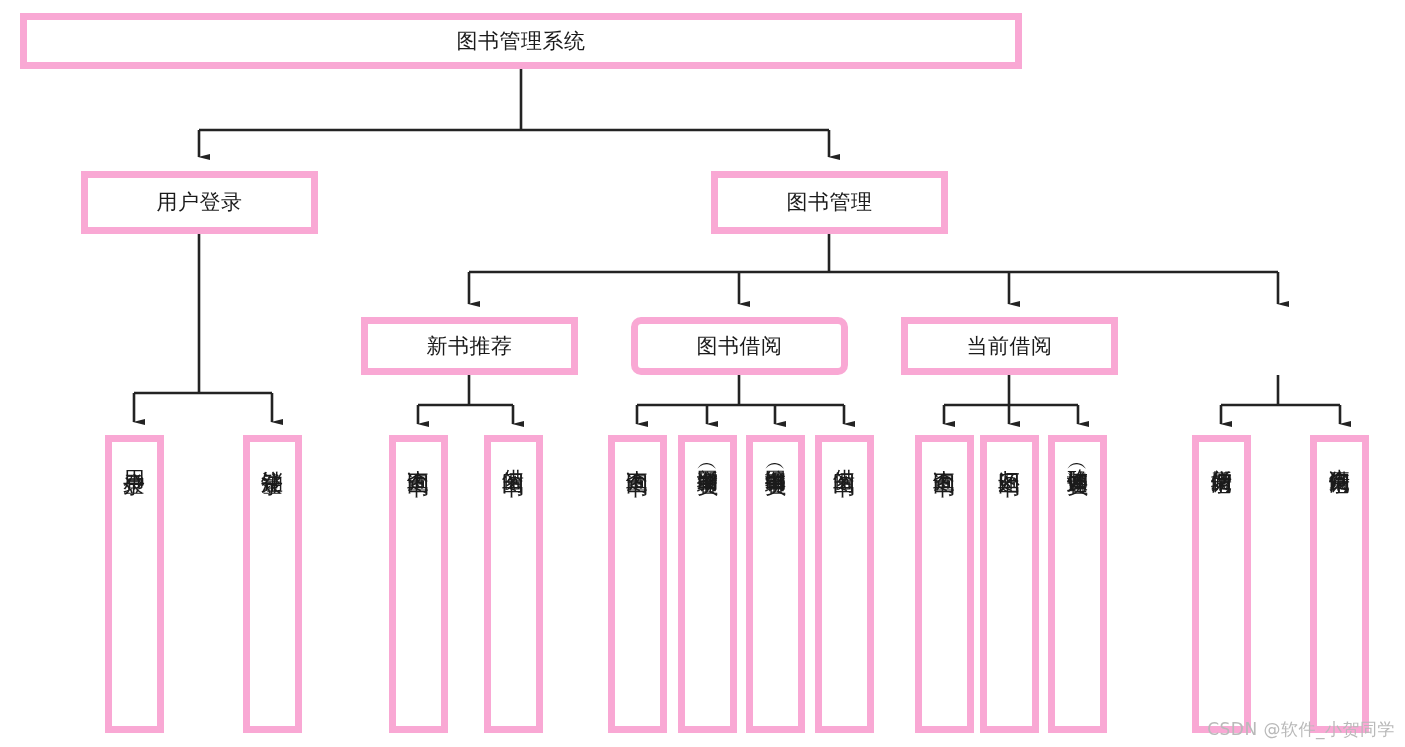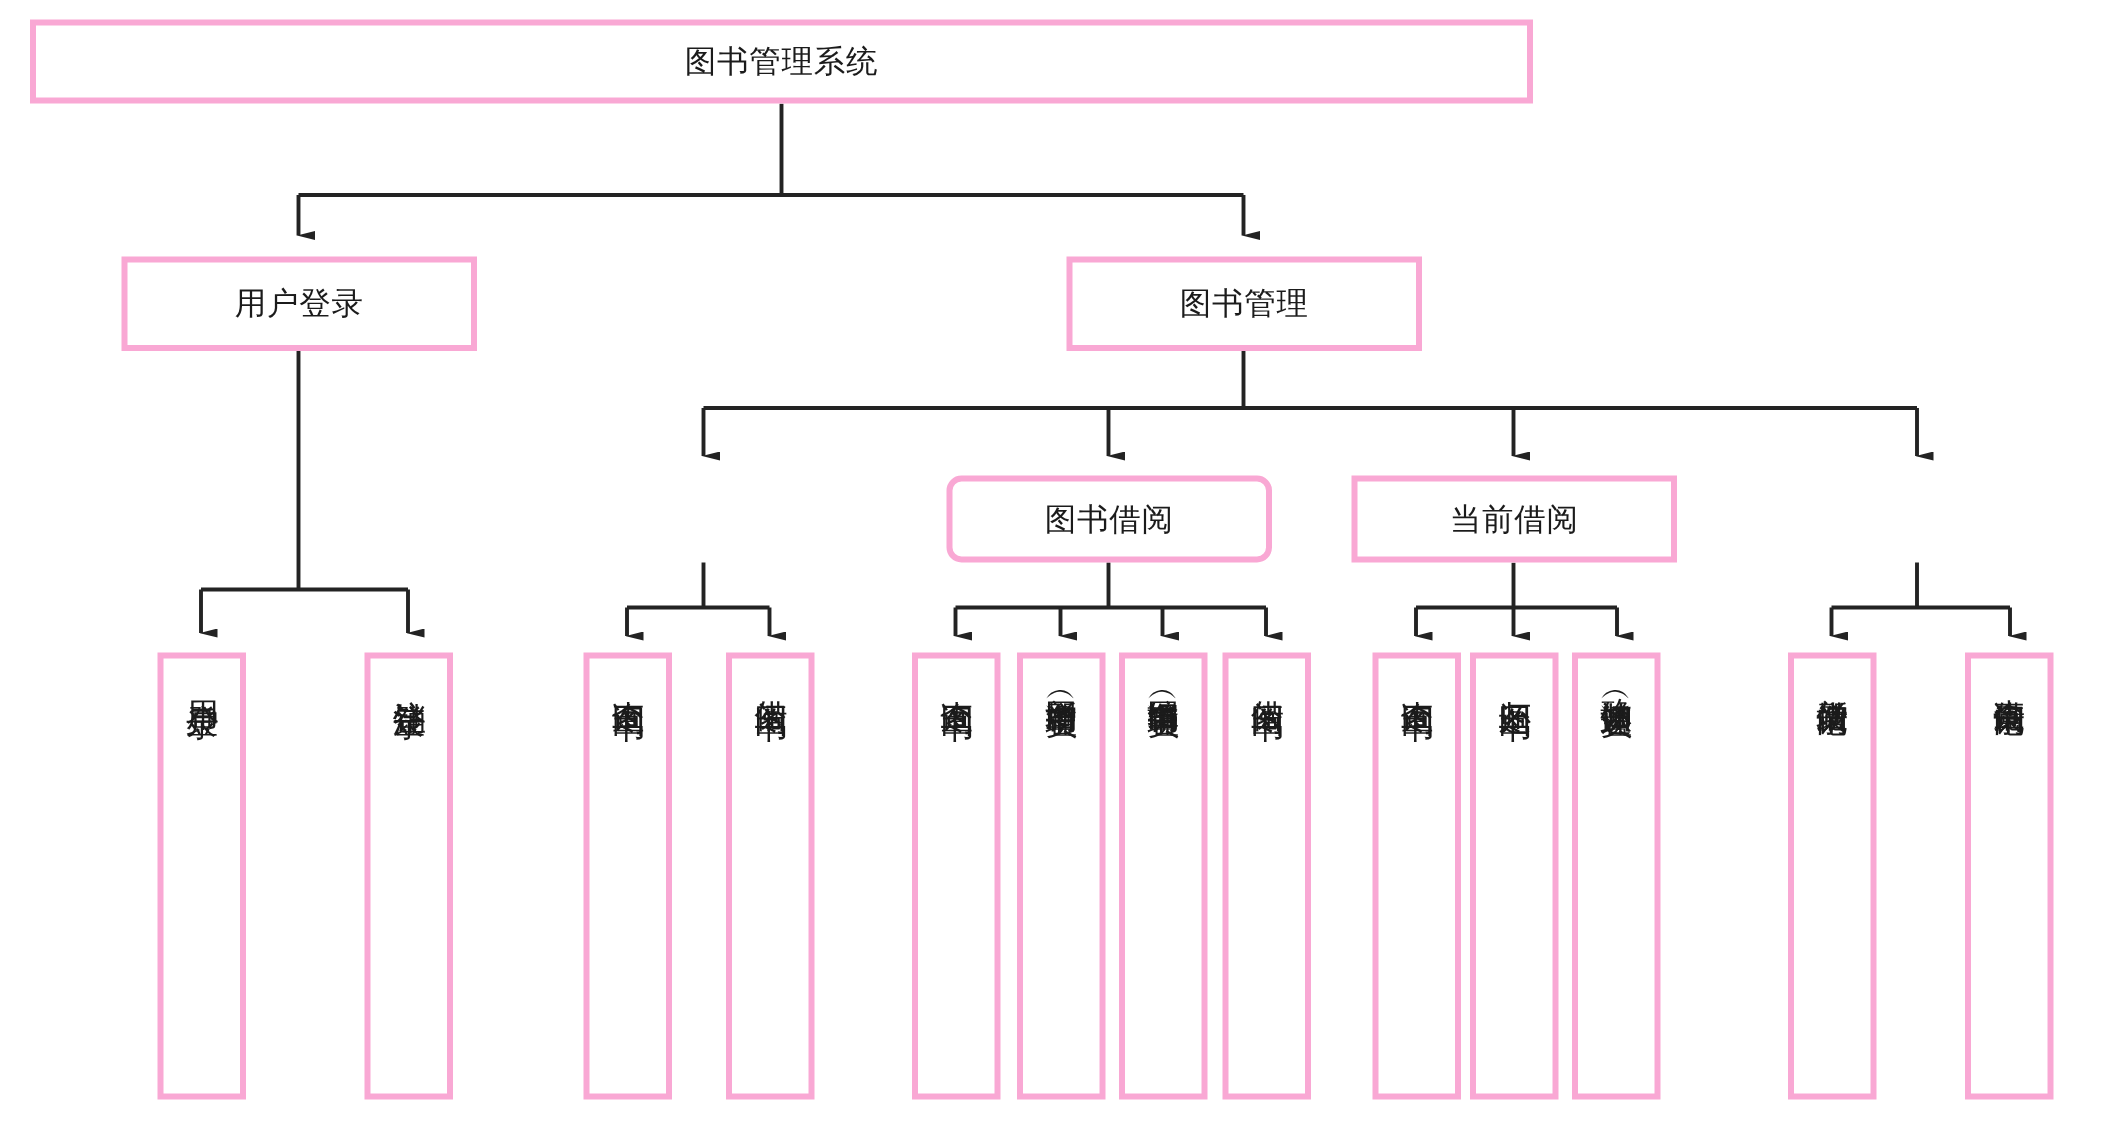--- a/index.html
+++ b/index.html
@@ -22,21 +22,21 @@
     left: 0;
     top: 0;
     width: 1405px;
     height: 747px;
     pointer-events: none;
   }
   .node {
     position: absolute;
     box-sizing: border-box;
     background: #ffffff;
-    border: 4px solid #f9a8d4;
+    border: 7px solid #f9a8d4;
     display: flex;
     align-items: center;
     justify-content: center;
     color: #1b1b1b;
   }
   .node .lbl {
     display: block;
     text-align: center;
     line-height: 1.18;
     white-space: nowrap;
@@ -136,20 +136,23 @@
     <span class="lbl">图书管理系统</span>
   </div>
 
   <div class="node horiz" style="left:81px; top:171px; width:237px; height:63px;">
     <span class="lbl">用户登录</span>
   </div>
   <div class="node horiz" style="left:711px; top:171px; width:237px; height:63px;">
     <span class="lbl">图书管理</span>
   </div>
 
+  <div class="node horiz" style="left:361px; top:317px; width:217px; height:58px;">
+    <span class="lbl">新书推荐</span>
+  </div>
   <div class="node horiz" style="left:631px; top:317px; width:217px; height:58px;border-radius:10px;">
     <span class="lbl">图书借阅</span>
   </div>
   <div class="node horiz" style="left:901px; top:317px; width:217px; height:58px;">
     <span class="lbl">当前借阅</span>
   </div>
 
   <div class="node vert" style="left:105px; top:435px; width:59px; height:298px;">
     <span class="lbl">用户登录</span>
   </div>
@@ -187,14 +190,15 @@
     <span class="lbl">确认归还（管理员）</span>
   </div>
 
   <div class="node vert small" style="left:1192px; top:435px; width:59px; height:298px;">
     <span class="lbl">新增借阅记录</span>
   </div>
   <div class="node vert small" style="left:1310px; top:435px; width:59px; height:298px;">
     <span class="lbl">查询借阅记录</span>
   </div>
 
+  <div class="watermark">CSDN @软件_小贺同学</div>
 
 </div>
 
 </body></html>

